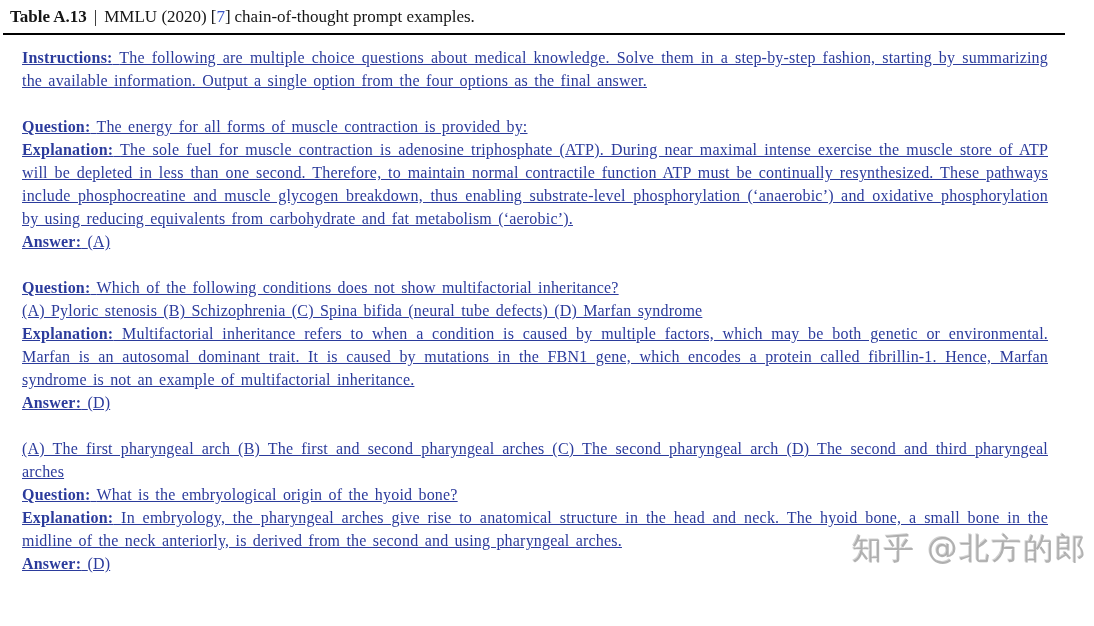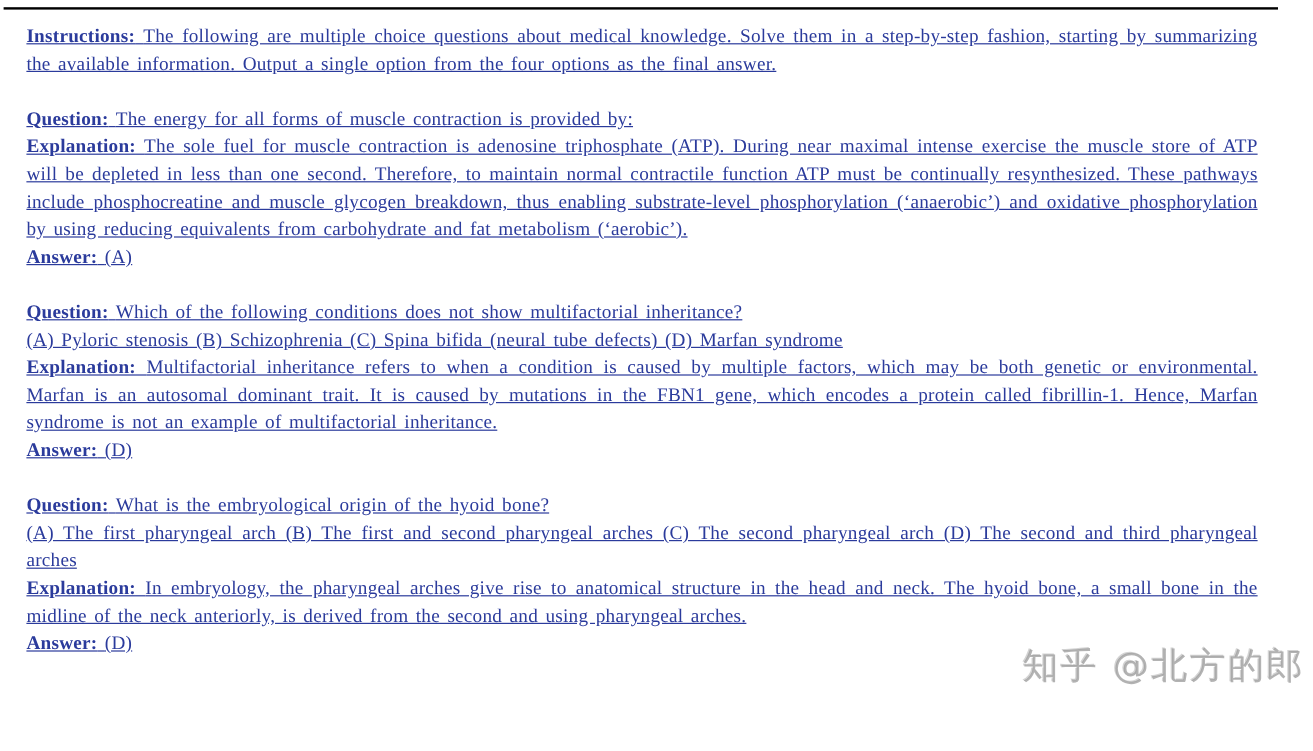--- a/index.html
+++ b/index.html
@@ -57,20 +57,23 @@
     text-shadow: 1px 1px 0 rgba(255,255,255,0.9), -1px -1px 0 rgba(110,110,110,0.30);
     white-space: nowrap;
     pointer-events: none;
   }
 </style>
 </head>
 <body>
 
 <div class="page">
 
+  <div class="caption-row">
+    <span class="tbl-label">Table A.13</span><span class="sep">|</span><span class="cap-pre">MMLU (2020)</span><span>[</span><span class="cite-num">7</span><span>]</span><span class="cap-rest">chain-of-thought prompt examples.</span>
+  </div>
 
   <div class="top-rule"></div>
 
   <div class="tbl-body">
 
     <div class="blk first">
       <b class="lbl">Instructions:</b>
       <span>The following are multiple choice questions about medical knowledge. Solve them in a step-by-step fashion, starting by summarizing the available information. Output a single option from the four options as the final answer.</span>
     </div>
 
@@ -102,25 +105,25 @@
         <span>Multifactorial inheritance refers to when a condition is caused by multiple factors, which may be both genetic or environmental. Marfan is an autosomal dominant trait. It is caused by mutations in the FBN1 gene, which encodes a protein called fibrillin-1. Hence, Marfan syndrome is not an example of multifactorial inheritance.</span>
       </div>
       <div>
         <b class="lbl">Answer:</b>
         <span>(D)</span>
       </div>
     </div>
 
     <div class="blk">
       <div>
+        <span>(A) The first pharyngeal arch (B) The first and second pharyngeal arches (C) The second pharyngeal arch (D) The second and third pharyngeal arches</span>
+      </div>
+      <div>
         <b class="lbl">Question:</b>
         <span>What is the embryological origin of the hyoid bone?</span>
-      </div>
-      <div>
-        <span>(A) The first pharyngeal arch (B) The first and second pharyngeal arches (C) The second pharyngeal arch (D) The second and third pharyngeal arches</span>
       </div>
       <div>
         <b class="lbl">Explanation:</b>
         <span>In embryology, the pharyngeal arches give rise to anatomical structure in the head and neck. The hyoid bone, a small bone in the midline of the neck anteriorly, is derived from the second and using pharyngeal arches.</span>
       </div>
       <div>
         <b class="lbl">Answer:</b>
         <span>(D)</span>
       </div>
     </div>

